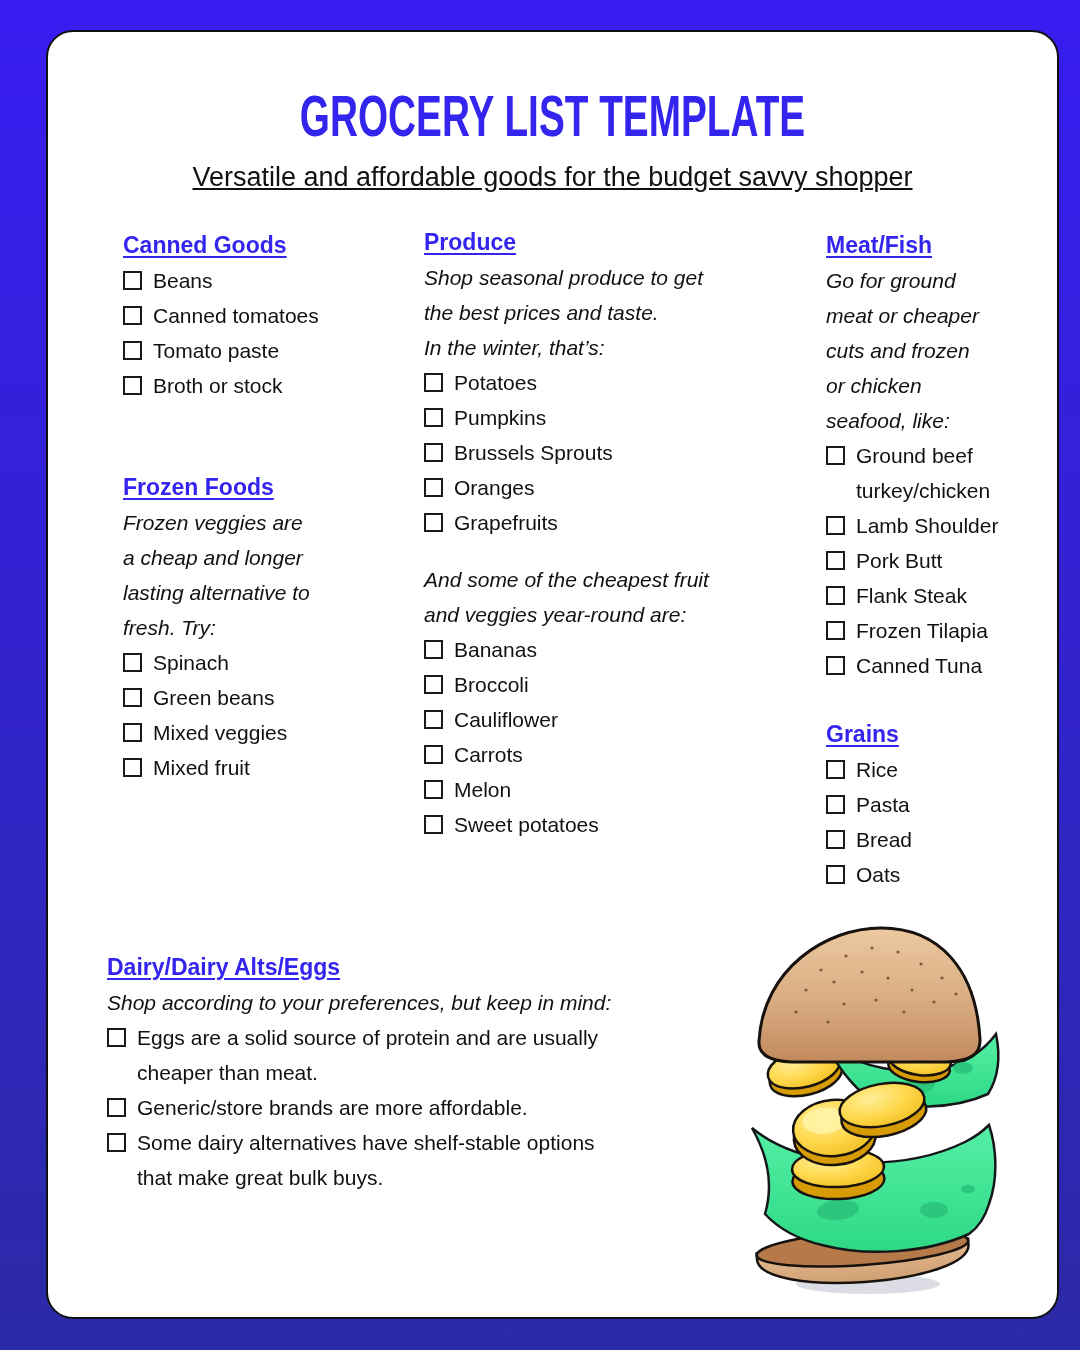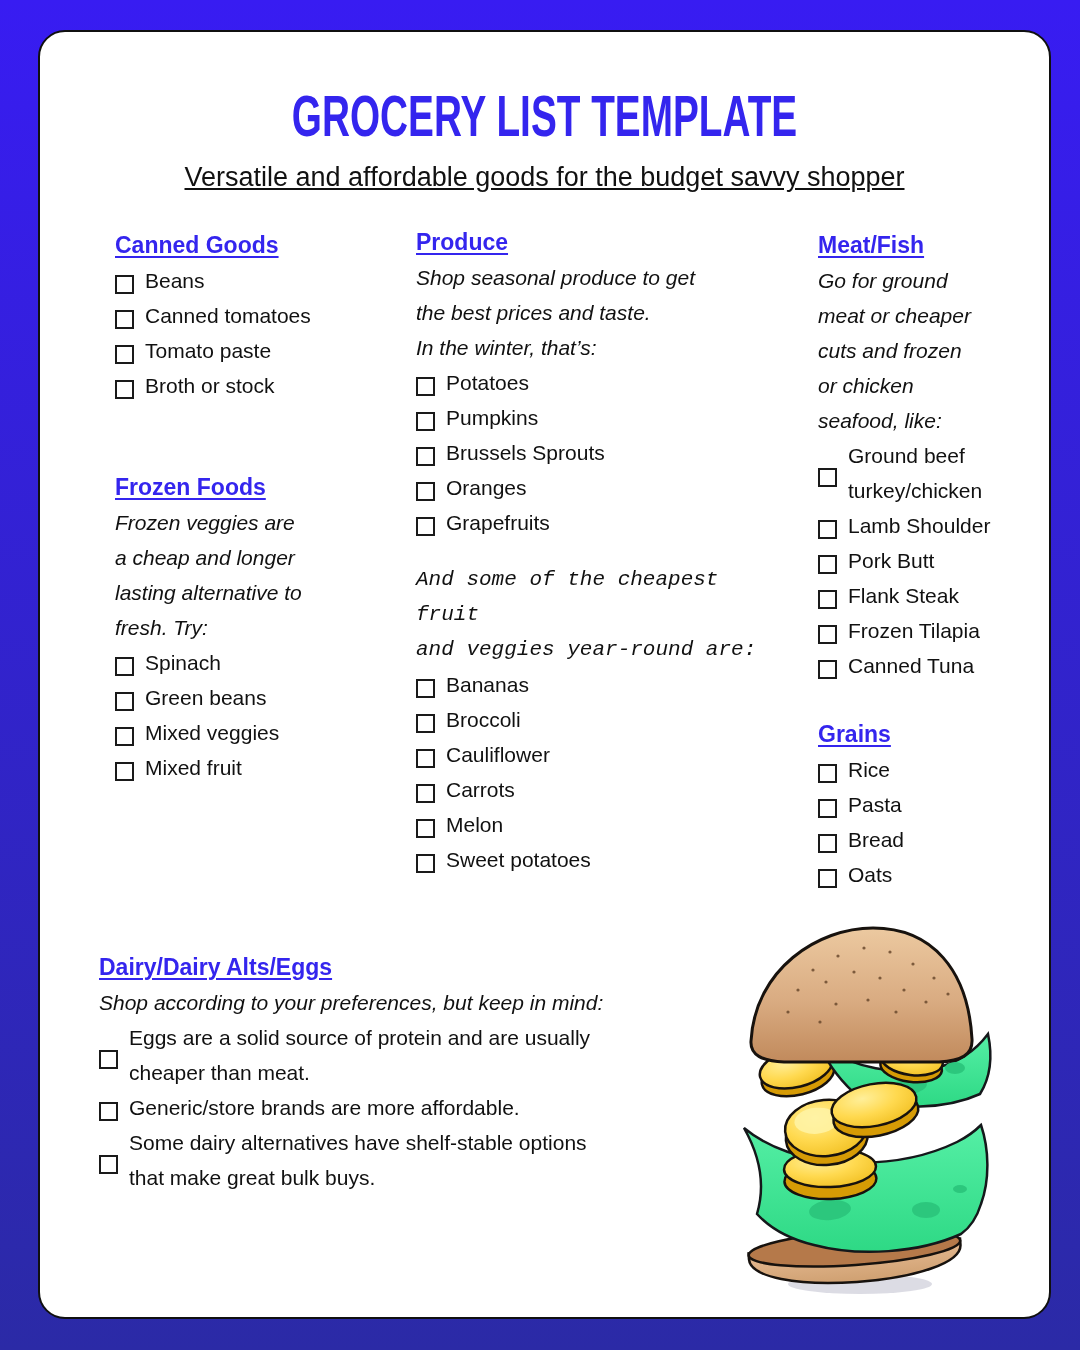--- a/index.html
+++ b/index.html
@@ -12,21 +12,21 @@
   *{margin:0;padding:0;box-sizing:border-box;}
   html,body{width:1080px;height:1350px;}
   body{
     font-family:"Liberation Sans", sans-serif;
     background:linear-gradient(180deg,var(--bg-top) 0%,var(--bg-bottom) 100%);
     color:var(--ink);
     overflow:hidden;
   }
   #page{position:relative;width:1080px;height:1350px;}
   .card{
-    position:absolute;left:38px;top:30px;width:1013px;height:1289px;
+    position:absolute;left:46px;top:30px;width:1013px;height:1289px;
     background:var(--card);
     border:2px solid #101010;
     border-radius:27px;
   }
   
   .title{
     margin-top:56px;
     text-align:center;
     font-size:57px;
     font-weight:700;
@@ -58,33 +58,33 @@
     text-underline-offset:3px;
     line-height:35px;
   }
   .note-line{
     font-style:italic;
     font-size:21px;
     line-height:35px;
   }
   .check-row{
     display:flex;
-    align-items:center;
+    align-items:flex-start;
   }
   .checkbox{
     flex:none;
     width:19px;height:19px;
     border:2px solid #1a1a1a;
     margin:8px 11px 0 0;
     background:#fff;
   }
   .check-text{font-size:21px;line-height:35px;}
   .mt-frozen{margin-top:67px;}
   .mt-grains{margin-top:34px;}
-  .mt-note2{margin-top:22px;font-family:Liberation Mono, monospace;}
+  .mt-note2{margin-top:22px;}
   .burger{position:absolute;left:668px;top:876px;width:336px;height:414px;}
 </style>
 </head>
 <body>
 
 <div id="page">
   <div class="card">
 
     <div class="title">GROCERY LIST TEMPLATE</div>
     <div class="subtitle">Versatile and affordable goods for the budget savvy shopper</div>

